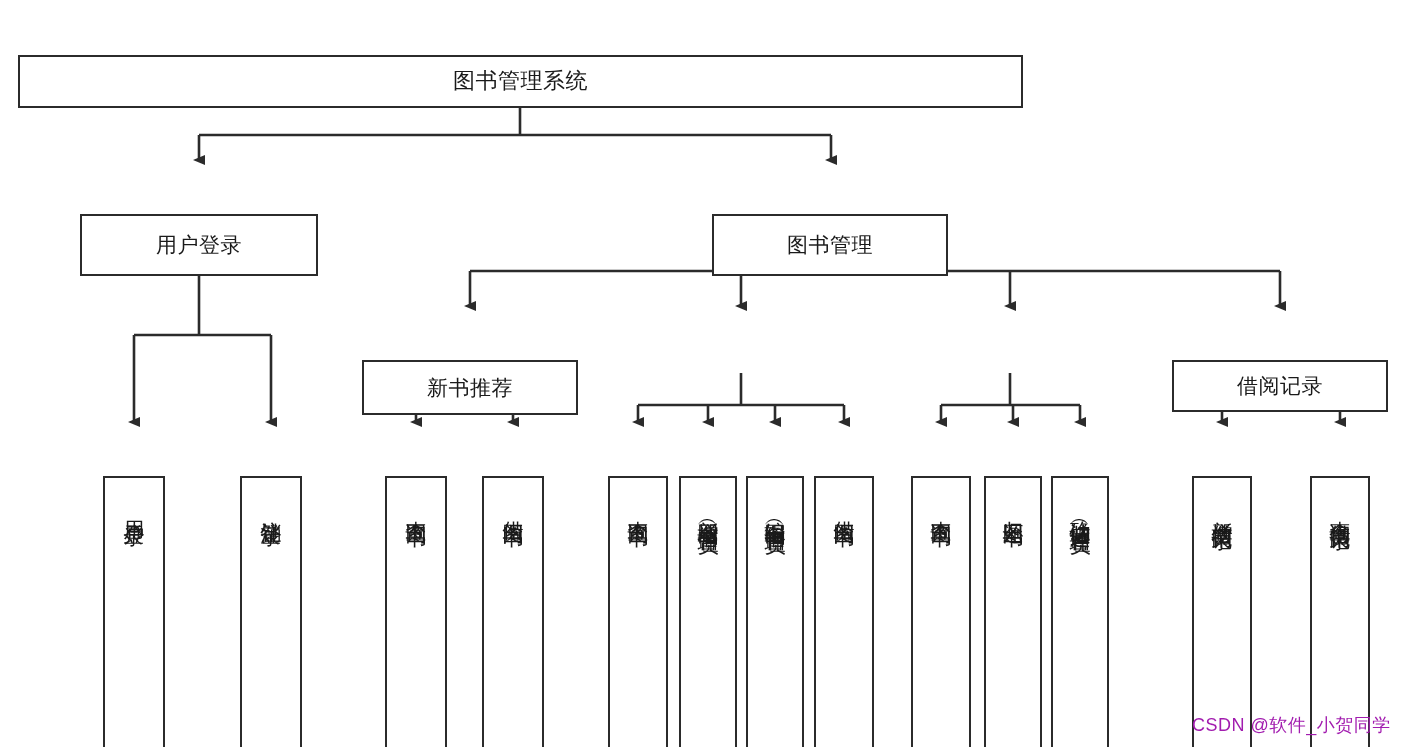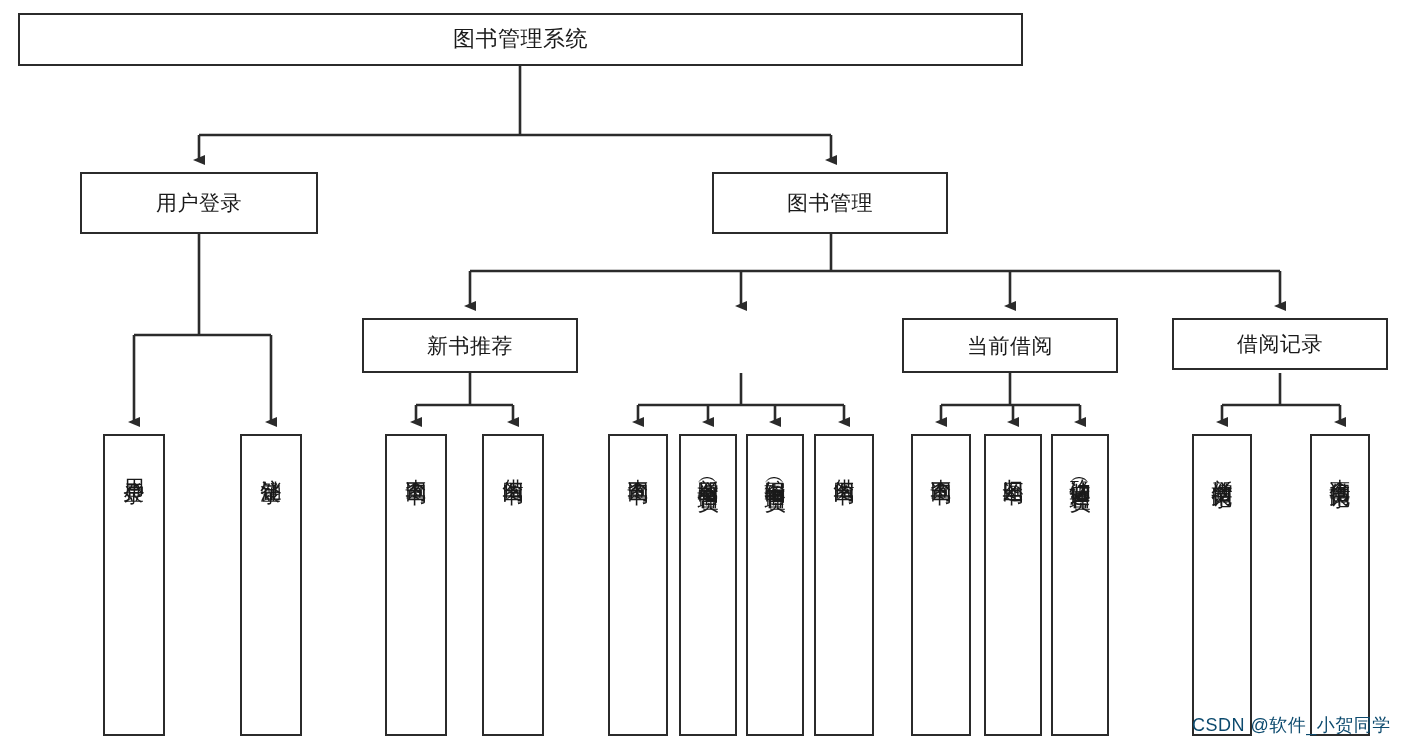--- a/index.html
+++ b/index.html
@@ -25,20 +25,21 @@
   }
   .node {
     position: absolute;
     box-sizing: border-box;
     border: 2px solid #2b2b2b;
     background: #ffffff;
     display: flex;
     align-items: center;
     justify-content: center;
     color: #1a1a1a;
+    margin-top: 42px;
   }
   .node .lbl {
     display: block;
     text-align: center;
     line-height: 1.22;
     letter-spacing: 0.5px;
   }
   .node.horiz .lbl {
     writing-mode: horizontal-tb;
     font-size: 21px;
@@ -51,21 +52,21 @@
   .node.vert .lbl {
     writing-mode: vertical-rl;
     text-orientation: upright;
     font-size: 21px;
     line-height: 1.05;
     letter-spacing: 2px;
   }
   .node.root .lbl { font-size: 22px; }
   .watermark {
     position: absolute;
-    color: #0c4a6e;
+    color: #a21caf;
     font-size: 18px;
     white-space: nowrap;
     letter-spacing: 0.5px;
   }
 </style>
 </head>
 <body>
 
 <div id="canvas">
 
@@ -126,23 +127,20 @@
   <div class="node horiz" style="left: 80px; top: 172px; width: 238px; height: 62px;">
     <span class="lbl">用户登录</span>
   </div>
   <div class="node horiz" style="left: 362px; top: 318px; width: 216px; height: 55px;">
     <span class="lbl">新书推荐</span>
   </div>
 
   <div class="node horiz" style="left: 712px; top: 172px; width: 236px; height: 62px;">
     <span class="lbl">图书管理</span>
   </div>
-  <div class="node horiz" style="left: 902px; top: 318px; width: 216px; height: 55px;">
-    <span class="lbl">当前借阅</span>
-  </div>
   <div class="node horiz" style="left: 1172px; top: 318px; width: 216px; height: 52px;">
     <span class="lbl">借阅记录</span>
   </div>
 
   <div class="node vert" style="left: 103px; top: 434px; width: 62px; height: 302px;">
     <span class="lbl">用户登录</span>
   </div>
   <div class="node vert" style="left: 240px; top: 434px; width: 62px; height: 302px;">
     <span class="lbl">注销登录</span>
   </div>

